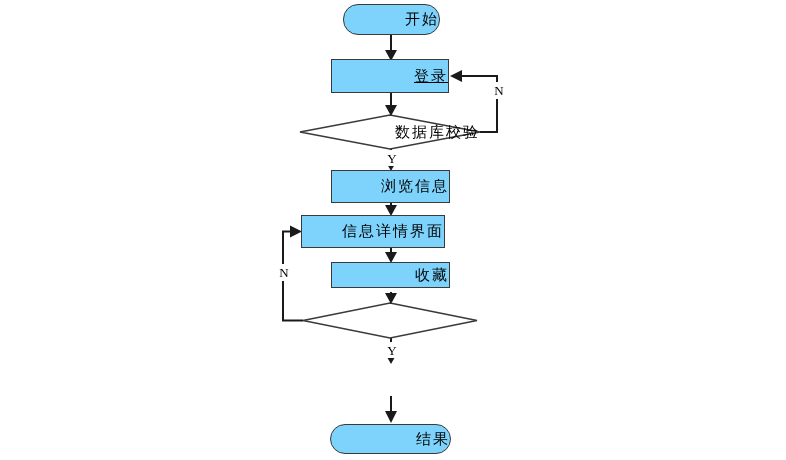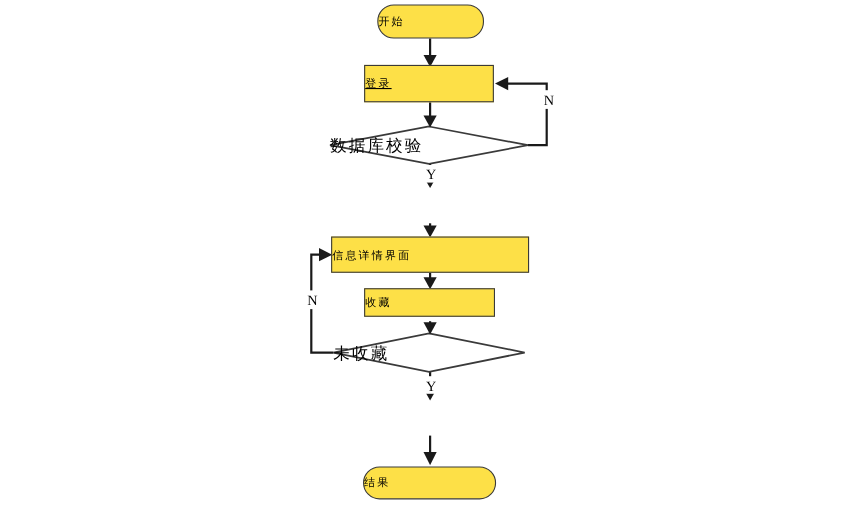--- a/index.html
+++ b/index.html
@@ -19,35 +19,35 @@
     position: absolute;
     left: 0;
     top: 0;
     width: 786px;
     height: 460px;
   }
   .node {
     position: absolute;
     box-sizing: border-box;
     border: 1.6px solid #3a3a3a;
-    background: #fde047;
+    background: #7dd3fc;
     display: flex;
     align-items: center;
-    justify-content: flex-start;
-    font-size: 10px;
+    justify-content: flex-end;
+    font-size: 15px;
     letter-spacing: 2px;
     color: #000000;
     white-space: nowrap;
   }
   .terminator { border-radius: 15px; }
   .diamond-label {
     position: absolute;
     display: flex;
     align-items: center;
-    justify-content: flex-start;
+    justify-content: flex-end;
     font-size: 15px;
     letter-spacing: 2px;
     color: #000000;
     white-space: nowrap;
     background: transparent;
   }
   .edge-label {
     position: absolute;
     display: flex;
     align-items: center;
@@ -55,21 +55,21 @@
     font-size: 13px;
     color: #000000;
     background: #ffffff;
     line-height: 1;
     padding: 1px 2px;
   }
   
   .node-start    { left: 343px; top: 4px;   width: 97px;  height: 31px; }
   .node-login    { left: 331px; top: 59px;  width: 118px; height: 34px; text-decoration: underline; }
   .node-browse   { left: 331px; top: 170px; width: 119px; height: 33px; }
-  .node-detail   { left: 301px; top: 215px; width: 180px; height: 33px; }
+  .node-detail   { left: 301px; top: 215px; width: 144px; height: 33px; }
   .node-favorite { left: 331px; top: 262px; width: 119px; height: 26px; }
   .node-success  { left: 331px; top: 363px; width: 119px; height: 33px; }
   .node-result   { left: 330px; top: 424px; width: 121px; height: 30px; }
   .label-dbcheck { left: 300px; top: 120px; width: 180px; height: 24px; }
   .label-notfav  { left: 303px; top: 309px; width: 174px; height: 24px; }
   .edge-y1 { left: 381px; top: 150px; width: 18px; height: 14px; }
   .edge-y2 { left: 381px; top: 342px; width: 18px; height: 14px; }
   .edge-n1 { left: 489px; top: 82px;  width: 16px; height: 15px; }
   .edge-n2 { left: 274px; top: 264px; width: 16px; height: 15px; }
 </style>
@@ -128,32 +128,32 @@
   </div>
 
   <div class="node node-login">
     <span>登录</span>
   </div>
 
   <div class="diamond-label label-dbcheck">
     <span>数据库校验</span>
   </div>
 
+  <div class="node node-browse">
+    <span>浏览信息</span>
+  </div>
 
   <div class="node node-detail">
     <span>信息详情界面</span>
   </div>
 
   <div class="node node-favorite">
     <span>收藏</span>
   </div>
 
-  <div class="diamond-label label-notfav">
-    <span>未收藏</span>
-  </div>
 
 
   <div class="node terminator node-result">
     <span>结果</span>
   </div>
 
   <div class="edge-label edge-y1">Y</div>
   <div class="edge-label edge-n1">N</div>
   <div class="edge-label edge-y2">Y</div>
   <div class="edge-label edge-n2">N</div>

